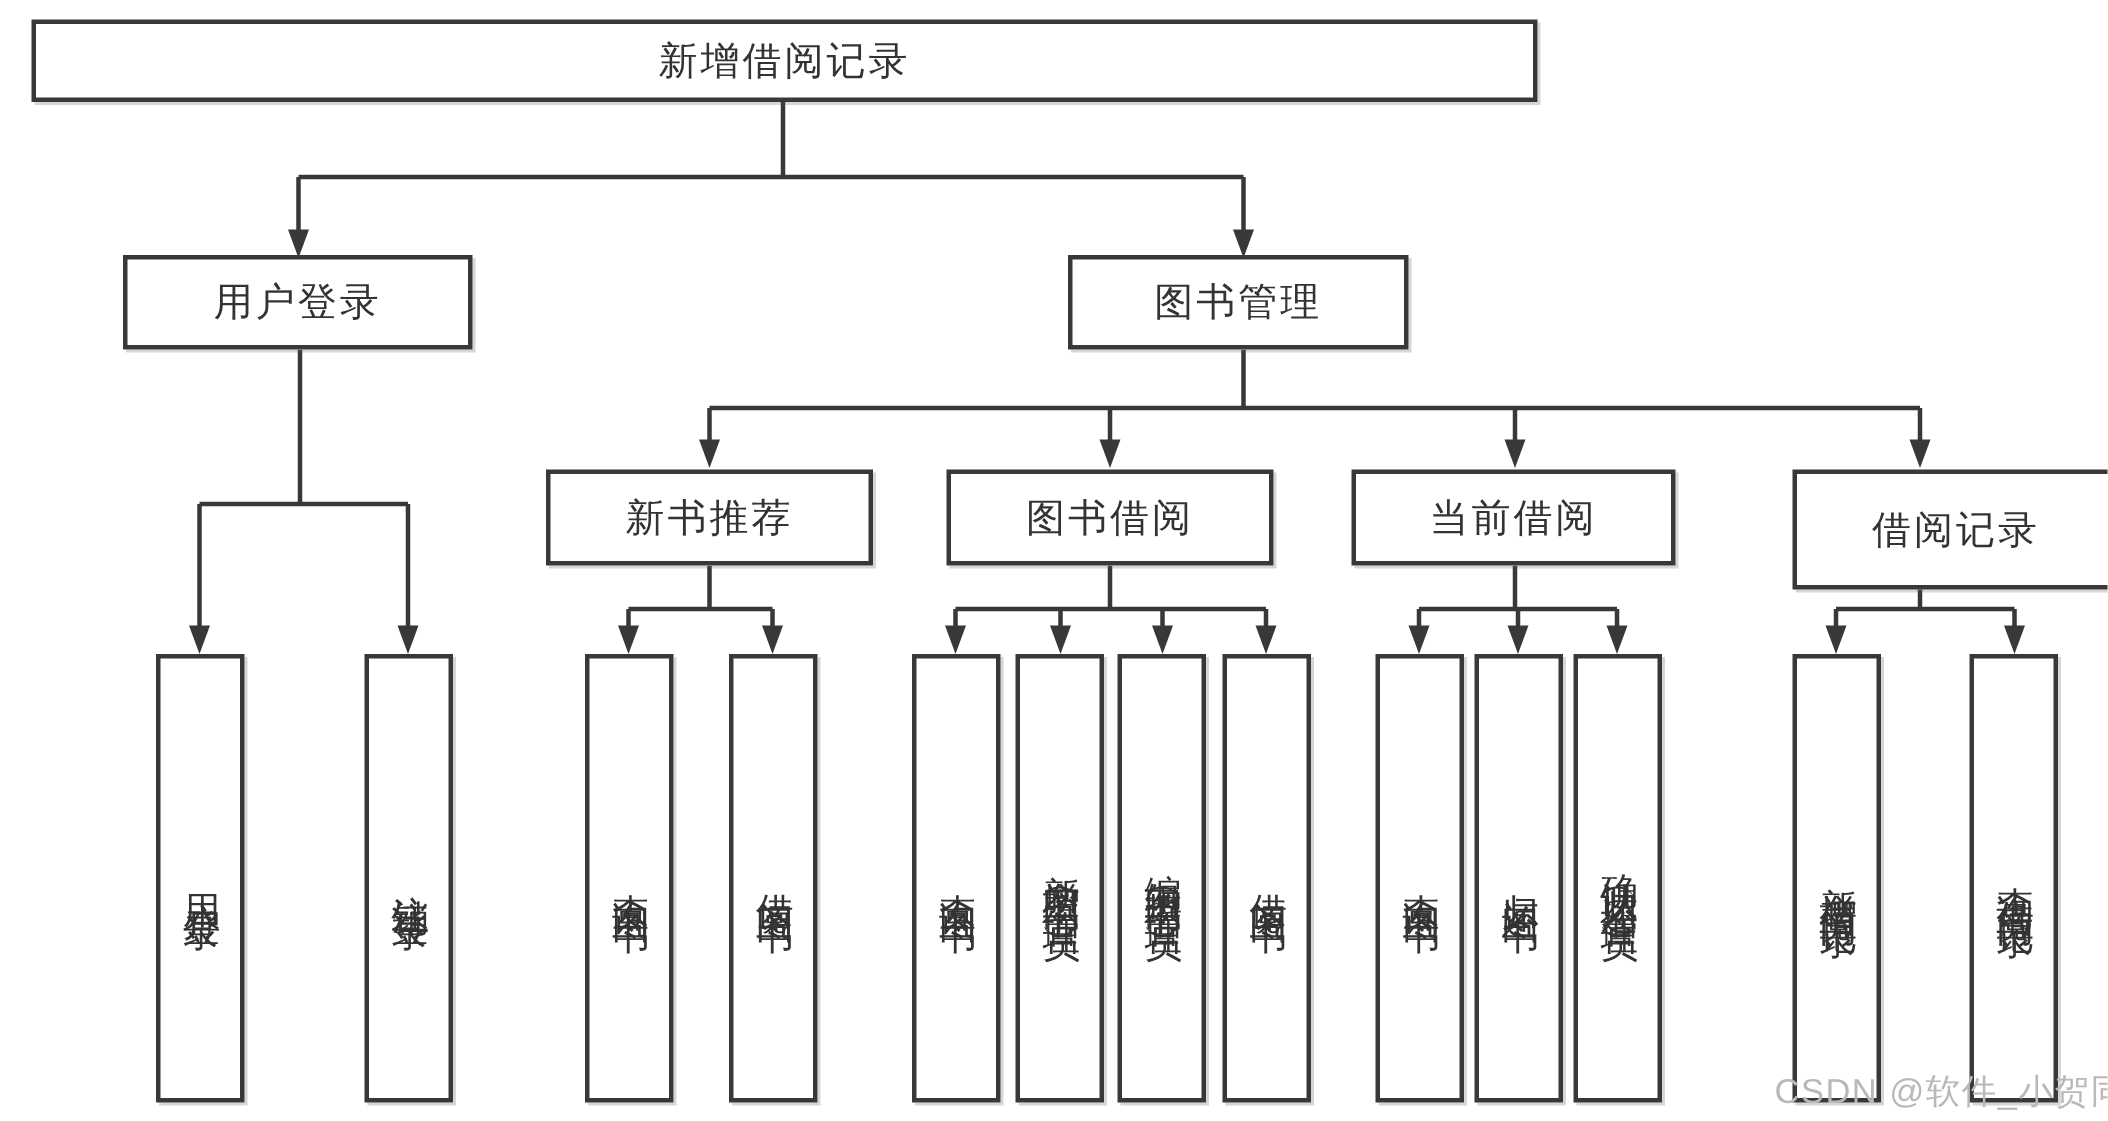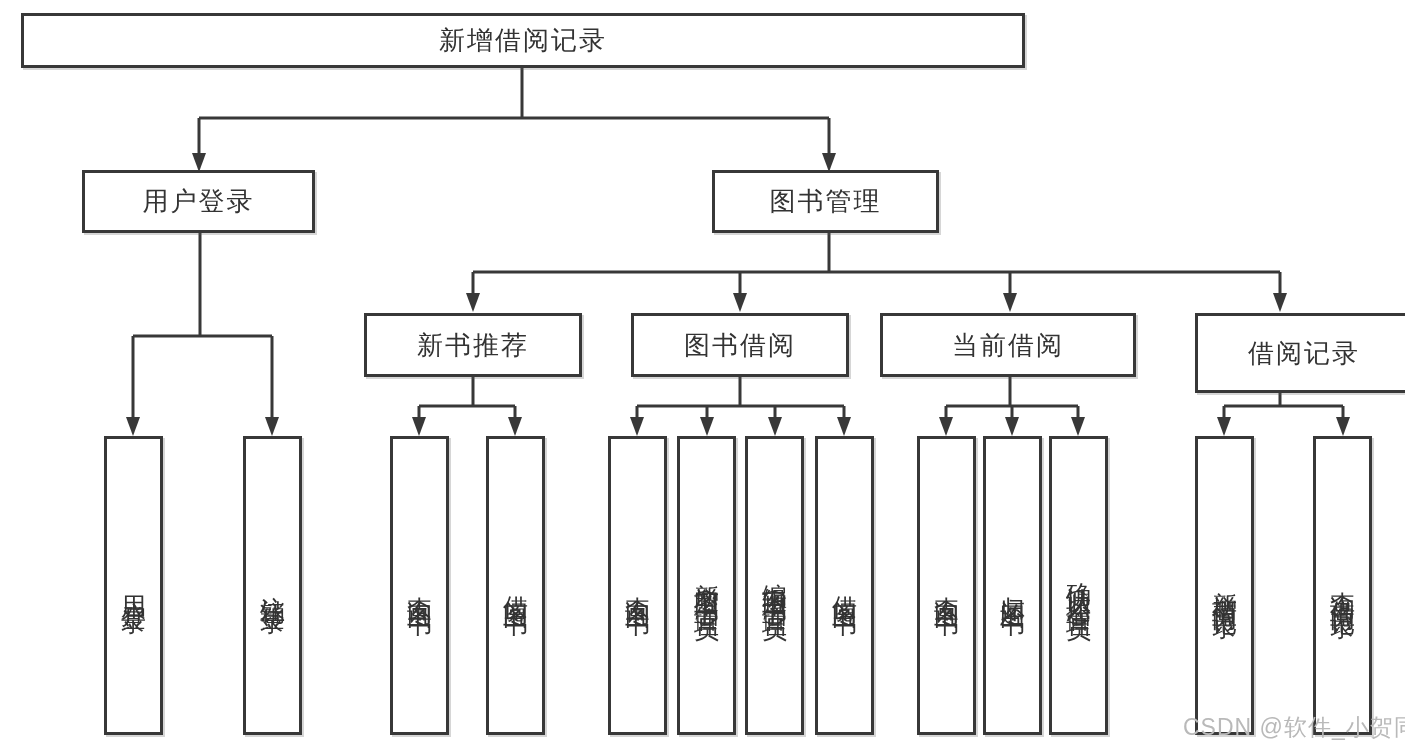--- a/index.html
+++ b/index.html
@@ -98,21 +98,21 @@
   <div class="node" style="left:712px;top:170px;width:227px;height:63px">
     <span class="lbl">图书管理</span>
   </div>
 
   <div class="node" style="left:364px;top:313px;width:218px;height:64px">
     <span class="lbl">新书推荐</span>
   </div>
   <div class="node" style="left:631px;top:313px;width:218px;height:64px">
     <span class="lbl">图书借阅</span>
   </div>
-  <div class="node" style="left:880px;top:313px;width:256px;height:64px">
+  <div class="node" style="left:901px;top:313px;width:216px;height:64px">
     <span class="lbl">当前借阅</span>
   </div>
   <div class="node" style="left:1195px;top:313px;width:218px;height:80px">
     <span class="lbl">借阅记录</span>
   </div>
 
   <div class="node v" style="left:104px;top:436px;width:59px;height:299px">
     <span class="lbl">用户登录</span>
   </div>
   <div class="node v" style="left:243px;top:436px;width:59px;height:299px">

